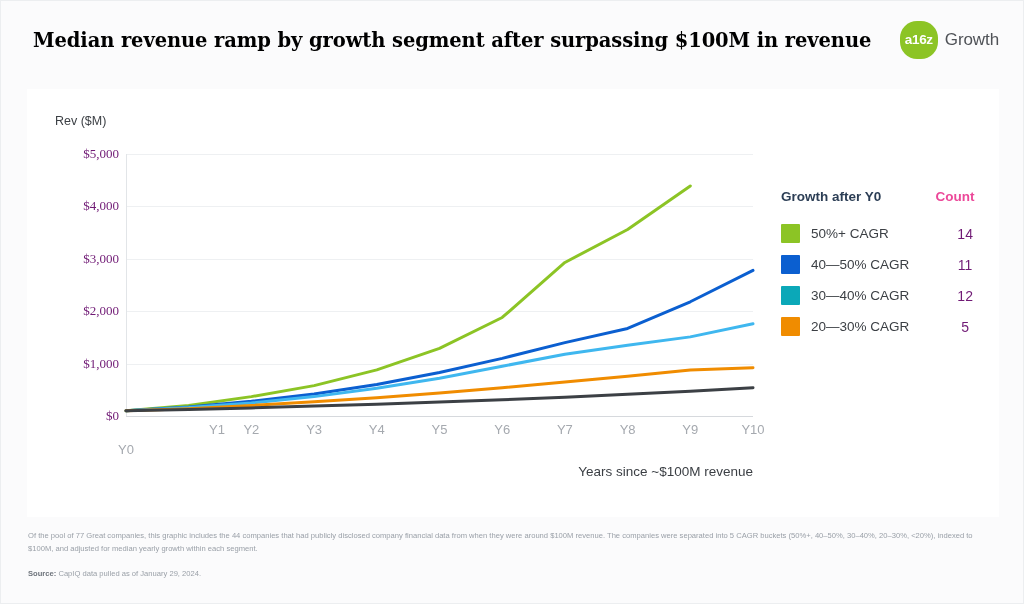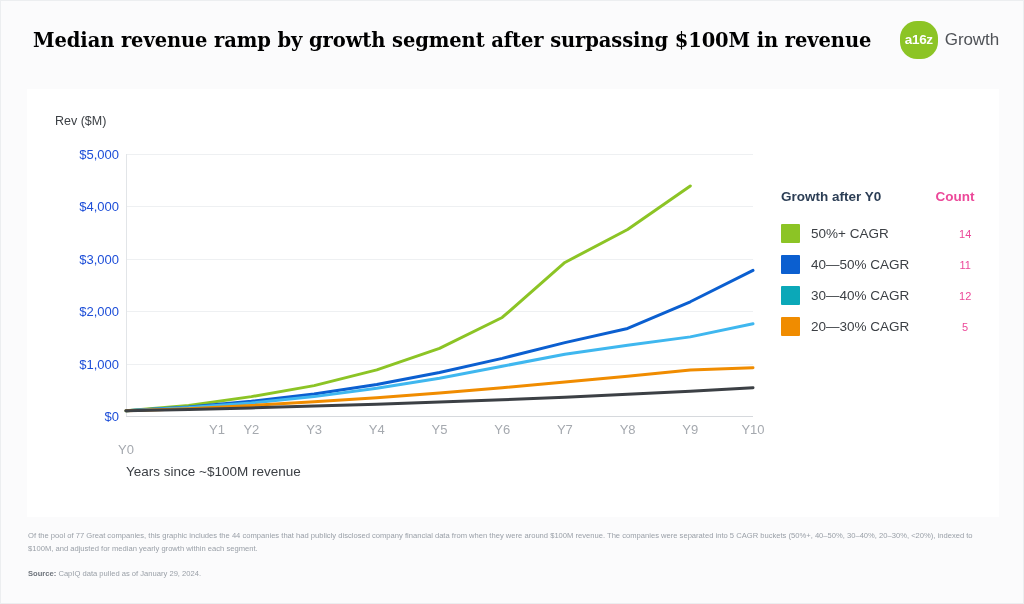--- a/index.html
+++ b/index.html
@@ -96,23 +96,24 @@
     top: 0;
     width: 972px;
     height: 428px;
   }
   .ylabel {
     position: absolute;
     right: 0;
     width: 78px;
     text-align: right;
     font-size: 13px;
-    color: #1d4ed8;
+    color: #701a75;
     transform: translateY(-50%);
     white-space: nowrap;
+    font-family: Liberation Serif, serif;
   }
   .ytick-wrap { position: absolute; left: 0; width: 92px; }
   .gridline {
     position: absolute;
     left: 99px;
     width: 627px;
     height: 1px;
     background: #eef0f2;
   }
   .axis-line-x {
@@ -137,21 +138,21 @@
     font-size: 13px;
     color: #a5a9af;
     transform: translateX(-50%);
     white-space: nowrap;
   }
   .axis-title-x {
     position: absolute;
     left: 99px;
     width: 627px;
     top: 375px;
-    text-align: left;
+    text-align: right;
     font-size: 13.5px;
     color: #3b3f44;
   }
   svg.lines {
     position: absolute;
     left: 0;
     top: 0;
     width: 972px;
     height: 428px;
     overflow: visible;
@@ -196,22 +197,22 @@
   .legend-label {
     width: 129px;
     margin-left: 11px;
     font-size: 13.5px;
     color: #3b3f44;
     white-space: nowrap;
   }
   .legend-count {
     width: 52px;
     text-align: center;
-    font-size: 11px;
-    color: #ec4899;
+    font-size: 14px;
+    color: #701a75;
   }
 
   
   .footnotes {
     position: absolute;
     left: 27px;
     top: 528px;
     width: 945px;
   }
   .note {

